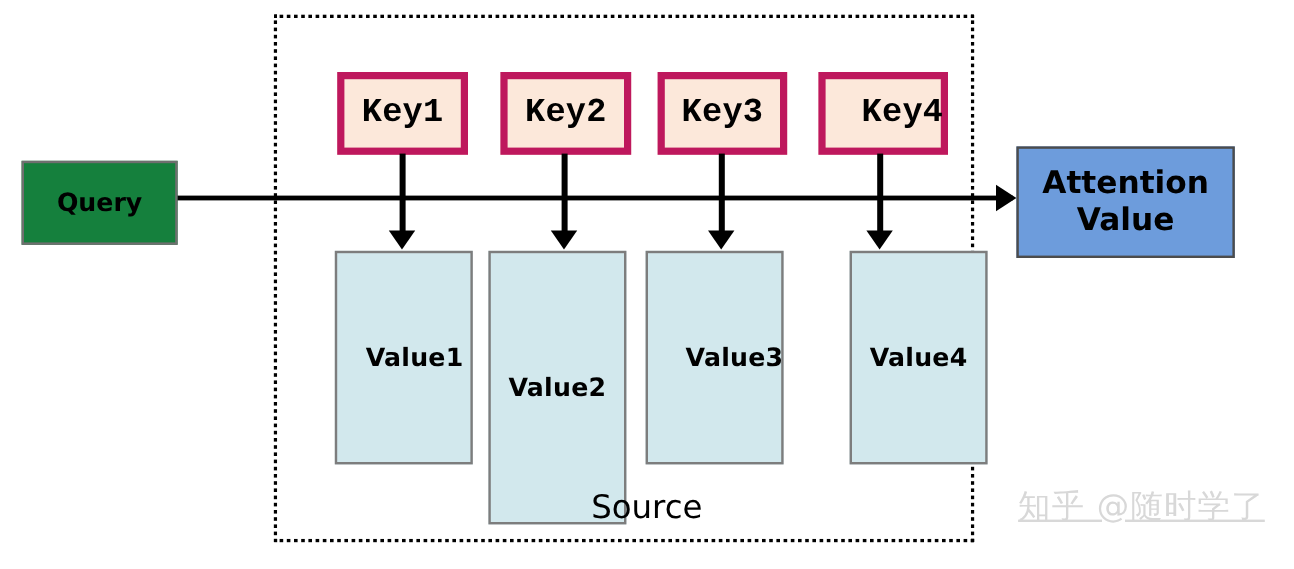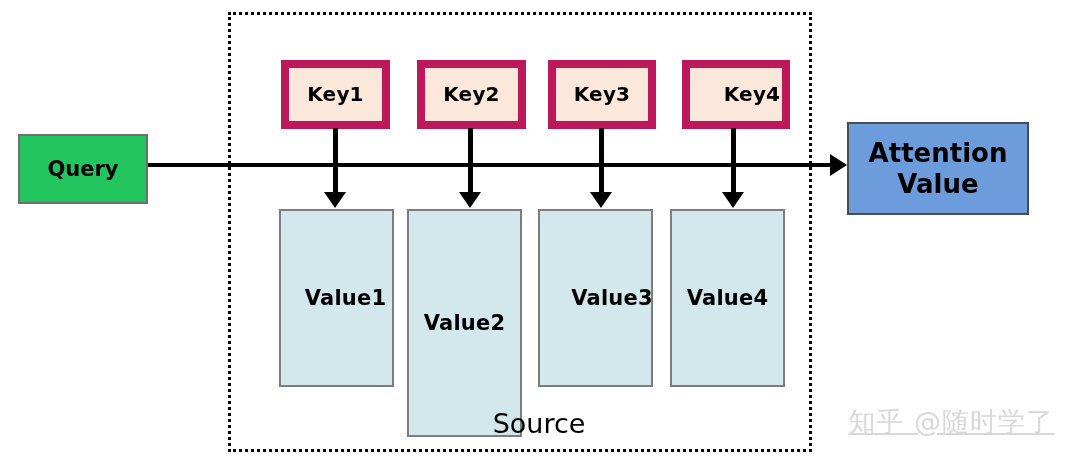--- a/index.html
+++ b/index.html
@@ -36,34 +36,35 @@
     align-items: center;
     justify-content: center;
     text-align: center;
     color: #000000;
     font-weight: bold;
     line-height: 1.18;
   }
 
   .key-box {
     background: #fce8da;
-    border: 8px solid #be185d;
-    font-size: 20px;
+    border: 6px solid #be185d;
+    font-size: 28px;
     letter-spacing: 0.2px;
+    font-family: Liberation Mono, monospace;
   }
 
   .value-box {
     background: #d2e8ed;
     border: 2px solid #7d7d7d;
     font-size: 21px;
     letter-spacing: 0.2px;
   }
 
   .query-box {
-    background: #22c55e;
+    background: #15803d;
     border: 2px solid #6f6f6f;
     font-size: 21px;
   }
 
   .attention-box {
     background: #6d9cdc;
     border: 2px solid #4c4c4c;
     font-size: 26px;
     padding: 0 10px;
   }
@@ -164,21 +165,21 @@
   </div>
 
   <div class="node value-box" style="left:407px; top:209px; width:115px; height:228px;">
     <span>Value2</span>
   </div>
 
   <div class="node value-box" style="left:538px; top:209px; width:115px; height:178px;padding-left:33px;">
     <span>Value3</span>
   </div>
 
-  <div class="node value-box" style="left:670px; top:209px; width:115px; height:178px;">
+  <div class="node value-box" style="left:708px; top:209px; width:115px; height:178px;">
     <span>Value4</span>
   </div>
 
   <div class="node attention-box" style="left:847px; top:122px; width:182px; height:93px; flex-direction:column;">
     <span>Attention</span>
     <span>Value</span>
   </div>
 
   <div class="source-label">Source</div>
 

